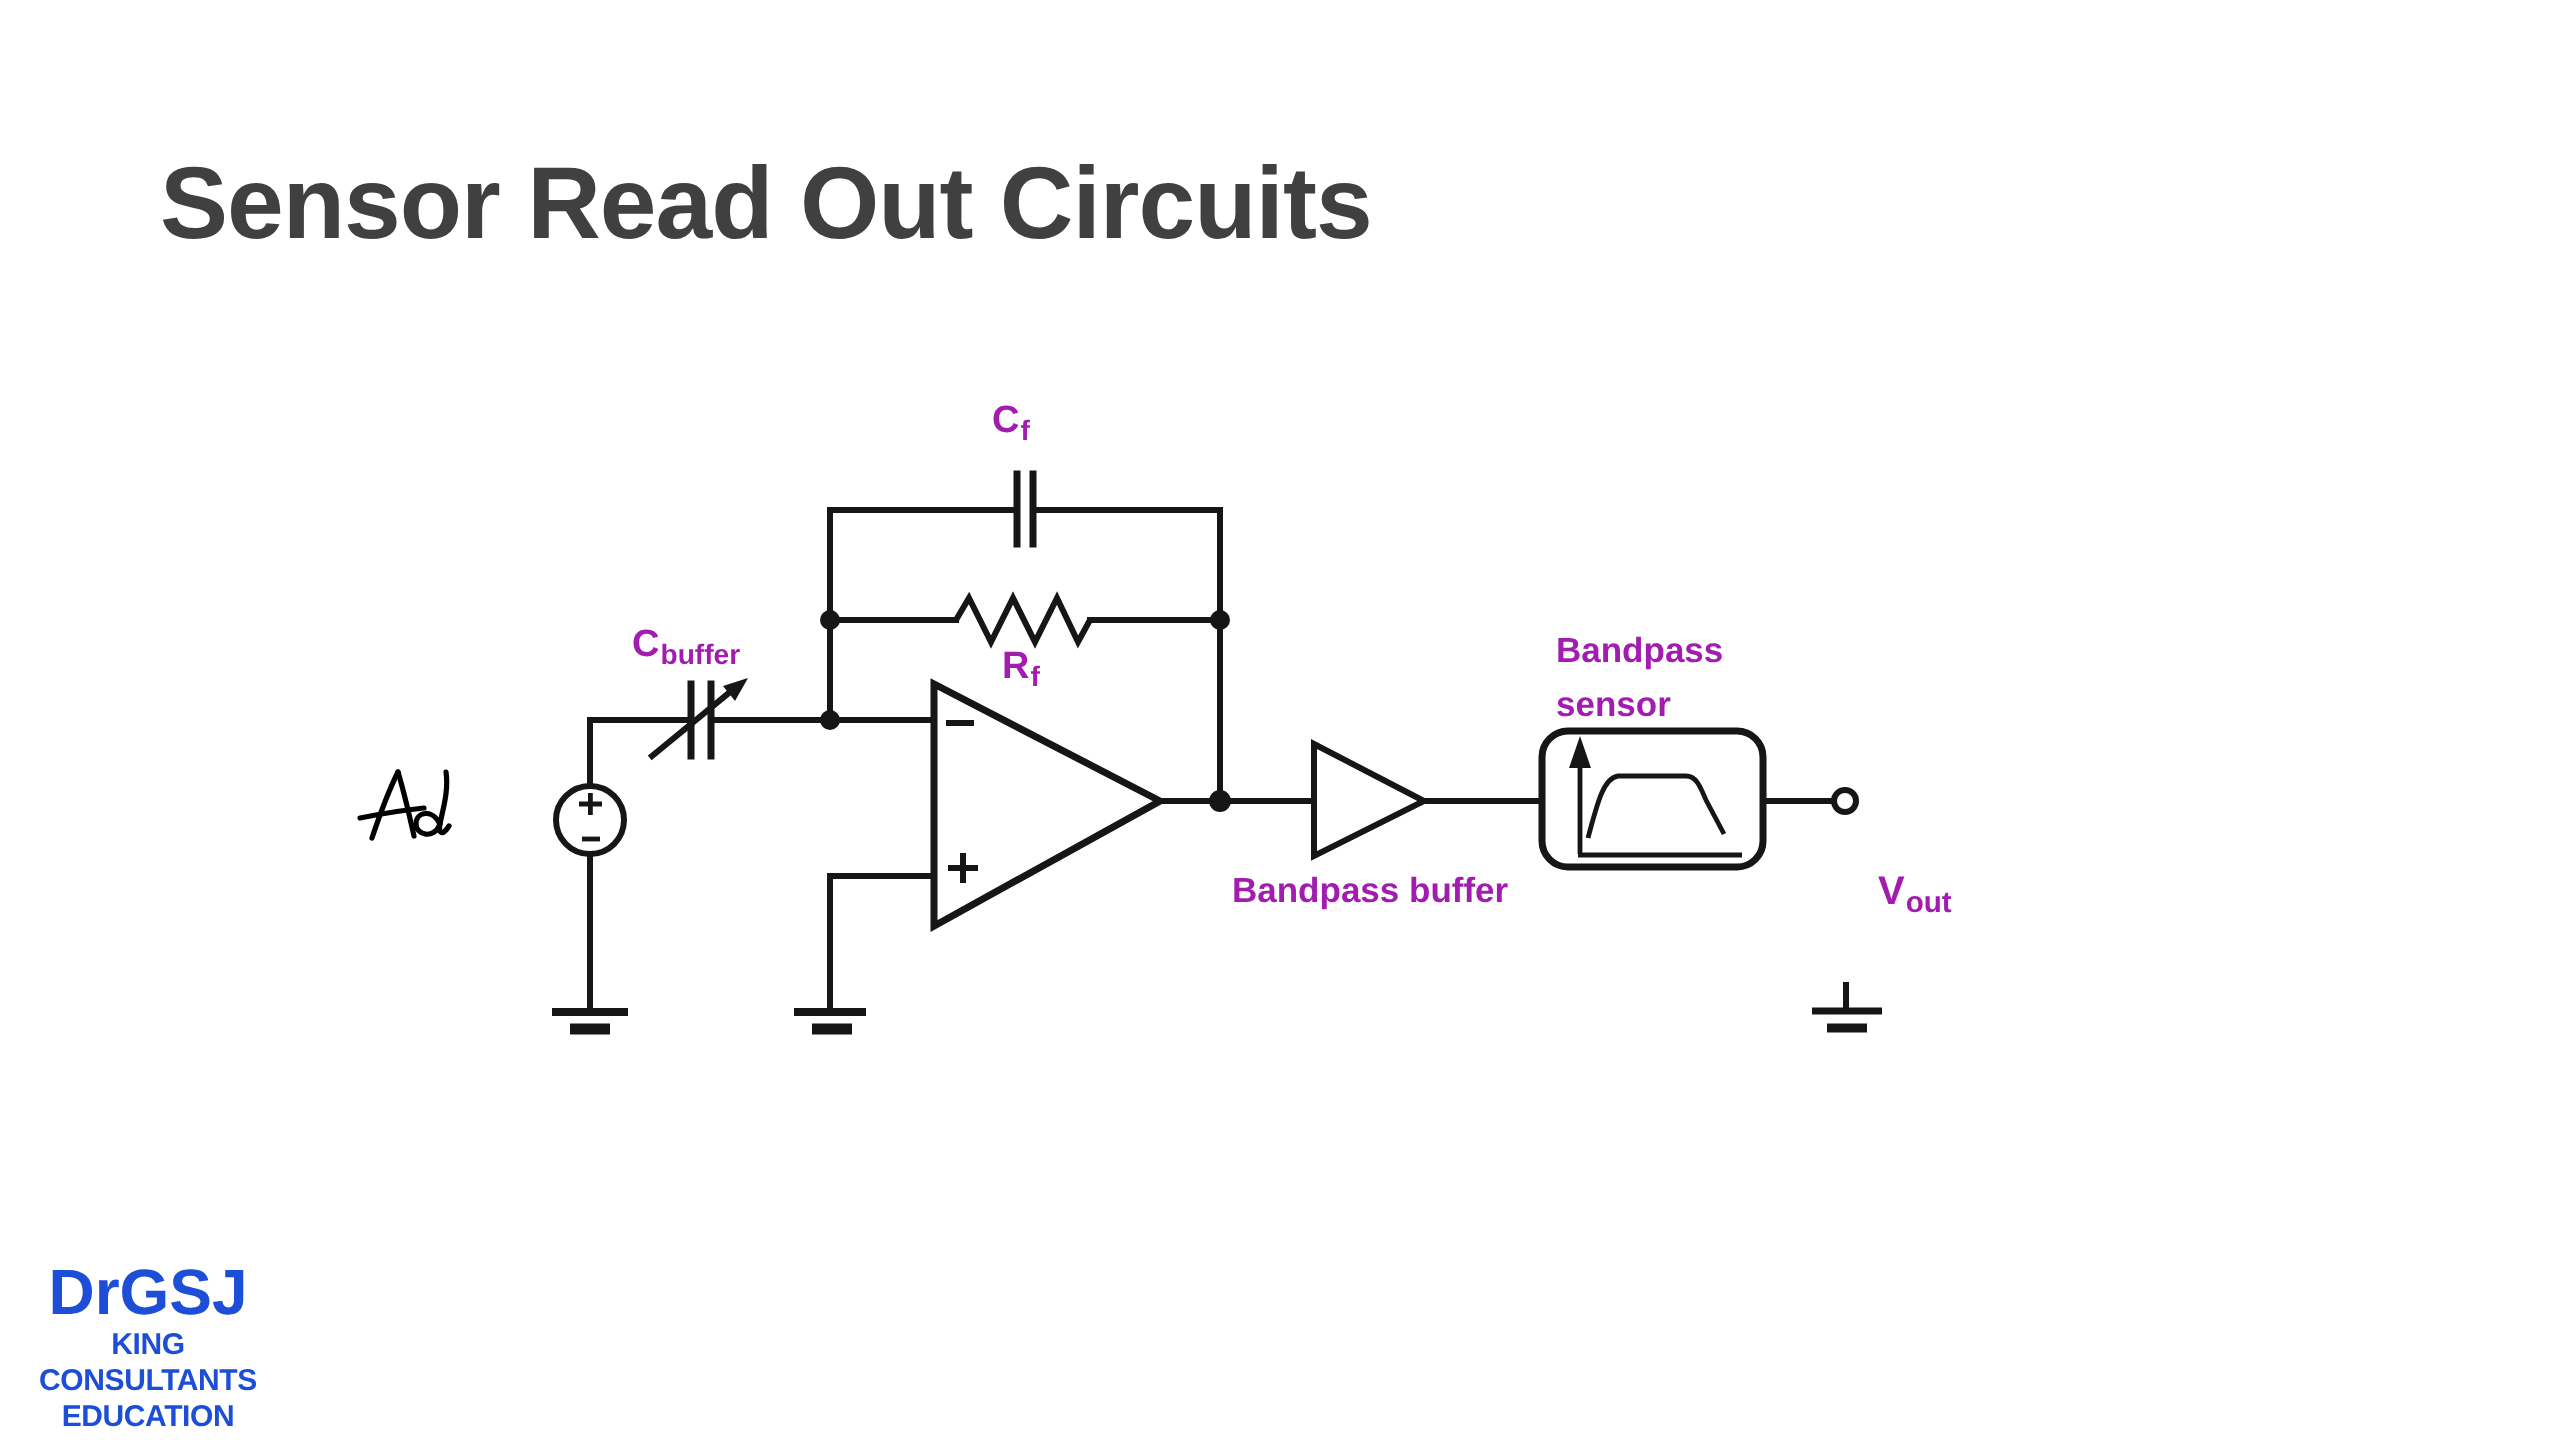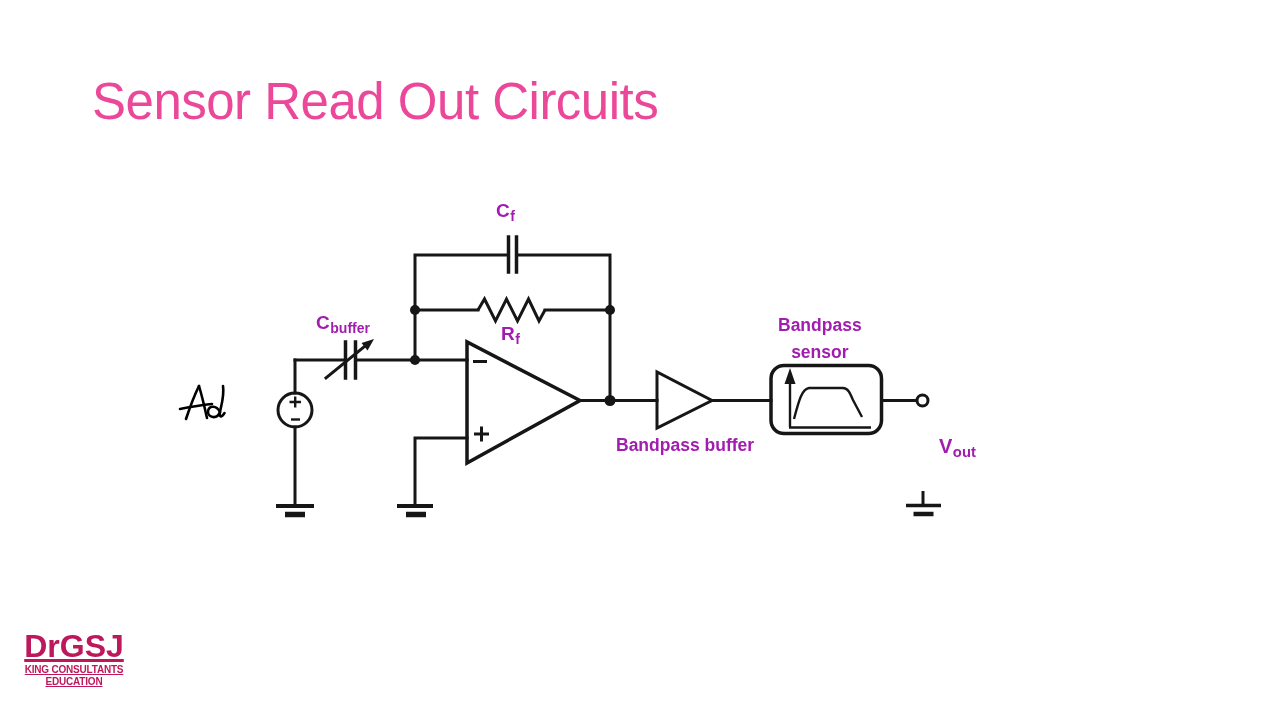--- a/index.html
+++ b/index.html
@@ -2,42 +2,42 @@
 <html><head>
 <meta charset="utf-8">
 <style>
   html,body { margin:0; padding:0; background:#ffffff; }
   .slide {
     position:relative; width:1280px; height:720px;
     background:#ffffff; overflow:hidden;
     font-family:"Liberation Sans", sans-serif; color:#111;
   }
   .title {
-    position:absolute; left:92px; top:72px;
-    font-size:51px; font-weight:400; letter-spacing:-0.5px;
-    color:#ec4899; white-space:nowrap;
+    position:absolute; left:80px; top:72px;
+    font-size:51px; font-weight:700; letter-spacing:-0.5px;
+    color:#404040; white-space:nowrap;
   }
   .circuit-svg { position:absolute; left:0; top:0; width:1280px; height:720px; }
   .dlabel {
     position:absolute; font-weight:600; color:#a21caf; white-space:nowrap;
     line-height:1.05;
   }
   .dlabel sub { font-size:0.74em; vertical-align:-0.28em; margin-left:0.5px; font-weight:600; }
   .lbl-cf      { left:496px; top:201px; font-size:19px; }
   .lbl-rf      { left:501px; top:324px; font-size:19px; }
   .lbl-csensor { left:316px; top:313px; font-size:19px; }
   .lbl-vout    { left:902px; top:436px; font-size:20px;margin-left:37px; }
   .lbl-vbuf    { left:616px; top:436px; font-size:17.5px; font-weight:600; }
-  .lbl-bp      { left:778px; top:312px; font-size:17.5px; font-weight:600; line-height:27px;text-align:center; }
+  .lbl-bp      { left:778px; top:312px; font-size:17.5px; font-weight:600; line-height:27px; }
   .logo {
     position:absolute; left:8px; top:630px; width:132px;
-    text-align:center; color:#be185d;text-decoration:underline;
+    text-align:center; color:#1d4ed8;
   }
   .logo-name { font-size:32px; font-weight:800; line-height:1.0; letter-spacing:0; }
-  .logo-line { font-size:10px; font-weight:700; letter-spacing:-0.2px; line-height:1.2; margin-top:2px; }
+  .logo-line { font-size:15px; font-weight:700; letter-spacing:-0.2px; line-height:1.2; margin-top:2px; }
   .logo-line2 { margin-top:0; }
 </style>
 </head>
 <body>
 
 <div class="slide">
 
   <div class="title">Sensor Read Out Circuits</div>
 
   <svg class="circuit-svg" viewBox="0 0 1280 720" xmlns="http://www.w3.org/2000/svg" aria-hidden="false">

